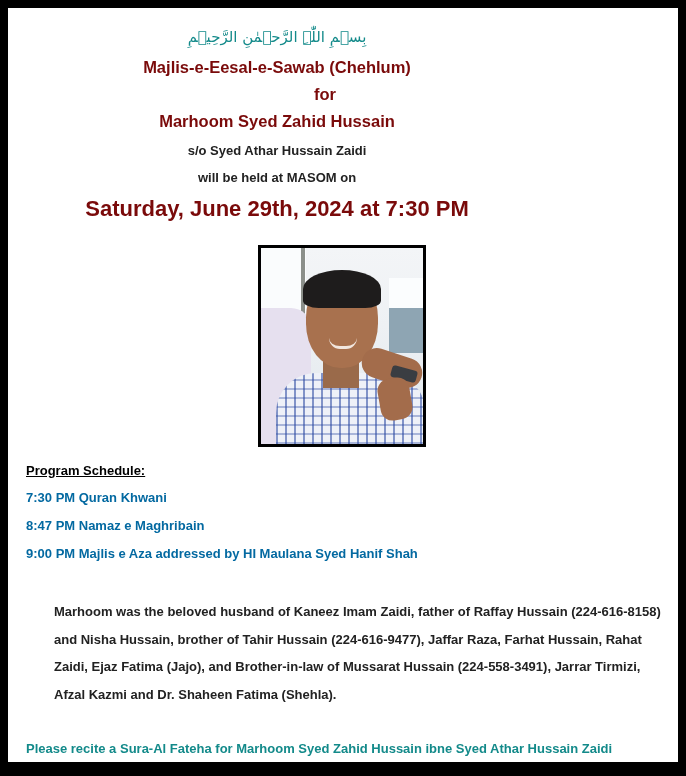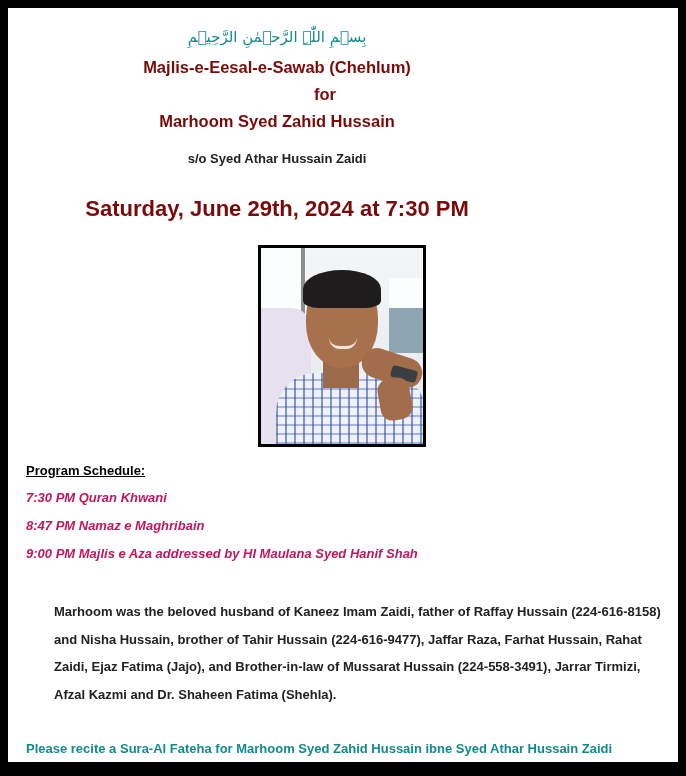--- a/index.html
+++ b/index.html
@@ -9,21 +9,21 @@
     }
     .page {
       position: absolute; left: 8px; top: 8px; width: 670px; height: 754px;
       background: #ffffff;
     }
     .center { position: absolute; left: 0; width: 538px; text-align: center; font-weight: bold; white-space: nowrap; }
     .bismillah { top: 20px; font-family: "DejaVu Sans", sans-serif; font-weight: normal; font-size: 15px; color: #138a8a; direction: rtl; }
     .title { top: 50px; font-size: 16.5px; color: #7a0a0a; }
     .for { top: 77px; font-size: 16.5px; color: #7a0a0a; padding-left: 48px; }
     .name { top: 104px; font-size: 16.5px; color: #7a0a0a; }
-    .son { top: 135px; font-size: 13px; color: #222; margin-top: 8px; }
+    .son { top: 135px; font-size: 13px; color: #222; }
     .held { top: 162px; font-size: 13px; color: #222; }
     .date { top: 188px; font-size: 22px; color: #7a0a0a; }
     .photo {
       position: absolute; left: 250px; top: 237px; width: 162px; height: 196px;
       border: 3px solid #000; overflow: hidden;
       background: linear-gradient(180deg, #f3f5f7 0%, #eef1f4 40%, #dfe6ec 100%);
     }
     .photo .wall { position: absolute; left: 0; top: 0; width: 45px; height: 75px; background: #fafcfd; }
     .photo .pole { position: absolute; left: 40px; top: 0; width: 4px; height: 80px; background: #8b8f8a; }
     .photo .window { position: absolute; left: 128px; top: 30px; width: 34px; height: 30px; background: #fbfdfe; }
@@ -38,34 +38,35 @@
     }
     .photo .neck { position: absolute; left: 62px; top: 110px; width: 36px; height: 30px; background: #9a6a4a; }
     .photo .head { position: absolute; left: 45px; top: 28px; width: 72px; height: 92px; border-radius: 45% 45% 48% 48%; background: #a8714e; }
     .photo .hair { position: absolute; left: 42px; top: 22px; width: 78px; height: 38px; border-radius: 50% 50% 20% 20%; background: #1e1c1c; }
     .photo .arm { position: absolute; left: 100px; top: 105px; width: 62px; height: 30px; background: #a36c4b; border-radius: 20px; transform: rotate(18deg); }
     .photo .hand { position: absolute; left: 118px; top: 130px; width: 32px; height: 42px; background: #a36c4b; border-radius: 12px; transform: rotate(-10deg); }
     .photo .watch { position: absolute; left: 130px; top: 120px; width: 26px; height: 12px; background: #3a3d42; border-radius: 3px; transform: rotate(15deg); }
     .photo .smile { position: absolute; left: 68px; top: 90px; width: 28px; height: 8px; border-bottom: 3px solid #f1e6de; border-radius: 0 0 14px 14px; }
     .left { position: absolute; left: 18px; font-weight: bold; white-space: nowrap; font-size: 13px; }
     .sched-head { top: 455px; color: #000000; text-decoration: underline; }
-    .sched { color: #be185d; font-style: italic; }
+    .sched { color: #0369a1; }
     .bio { position: absolute; left: 18px; top: 590px; width: 640px; font-size: 13px; font-weight: bold; color: #222; line-height: 27.5px; margin-left: 28px; }
     .bio-line { white-space: nowrap; display: block; }
     .fateha { top: 733px; color: #138a8a; }
   </style>
 </head>
 <body>
 
 <div class="page">
   <div class="center bismillah">بِسۡمِ اللّٰہِ الرَّحۡمٰنِ الرَّحِیۡمِ</div>
   <div class="center title">Majlis-e-Eesal-e-Sawab (Chehlum)</div>
   <div class="center for">for</div>
   <div class="center name">Marhoom Syed Zahid Hussain</div>
   <div class="center son">s/o Syed Athar Hussain Zaidi</div>
+  <div class="center held">will be held at  MASOM on</div>
   <div class="center date">Saturday, June 29th, 2024 at 7:30 PM</div>
 
   <div class="photo" title="Portrait of Marhoom Syed Zahid Hussain">
     <div class="wall"></div>
     <div class="pole"></div>
     <div class="window"></div>
     <div class="water"></div>
     <div class="sleeve"></div>
     <div class="shirt"></div>
     <div class="neck"></div>

